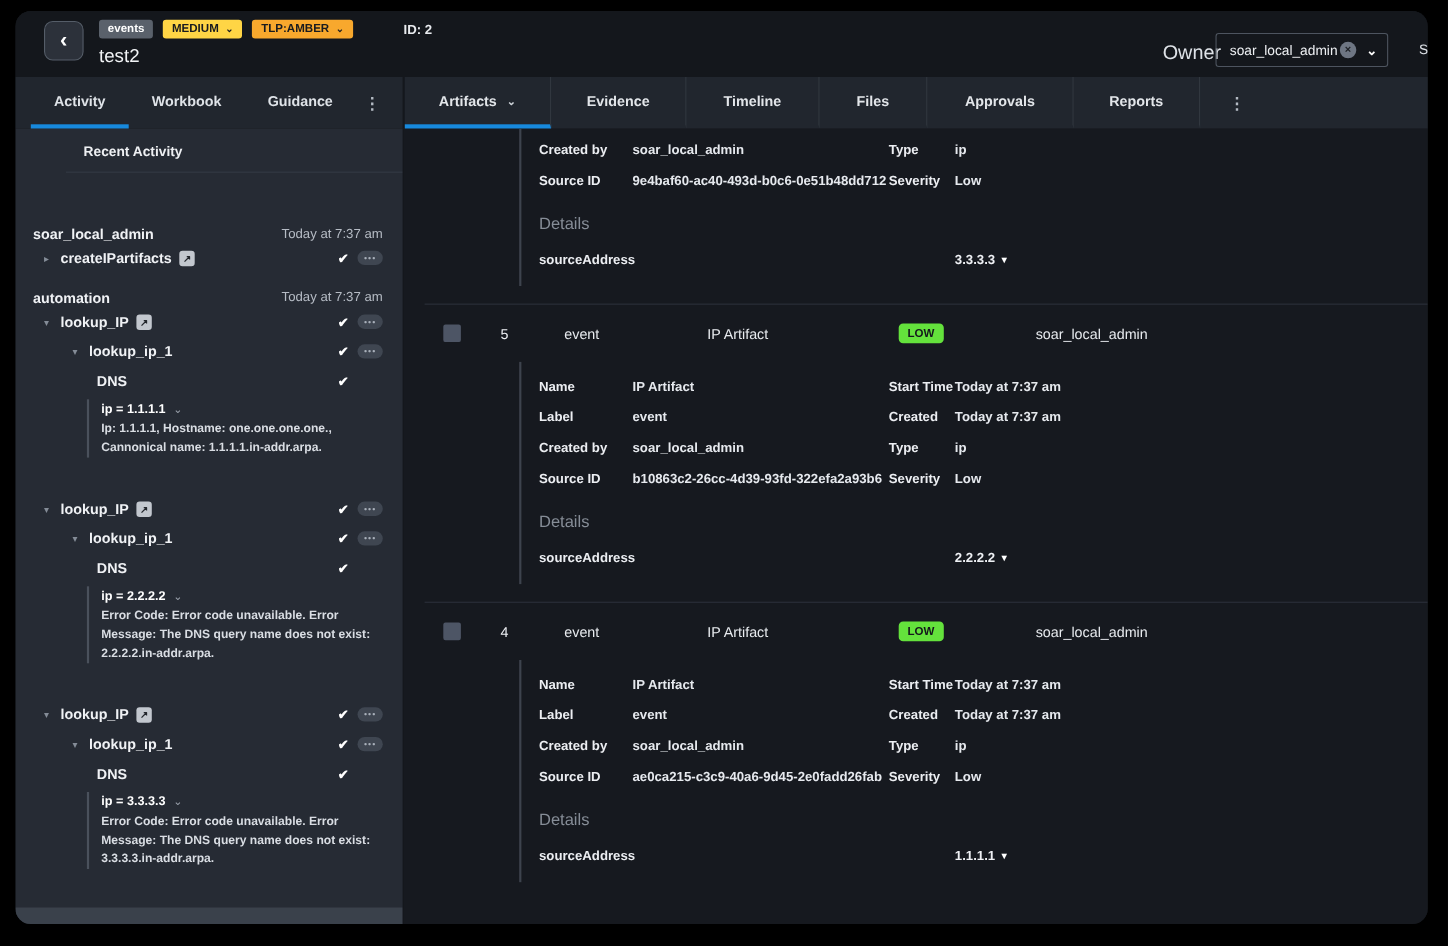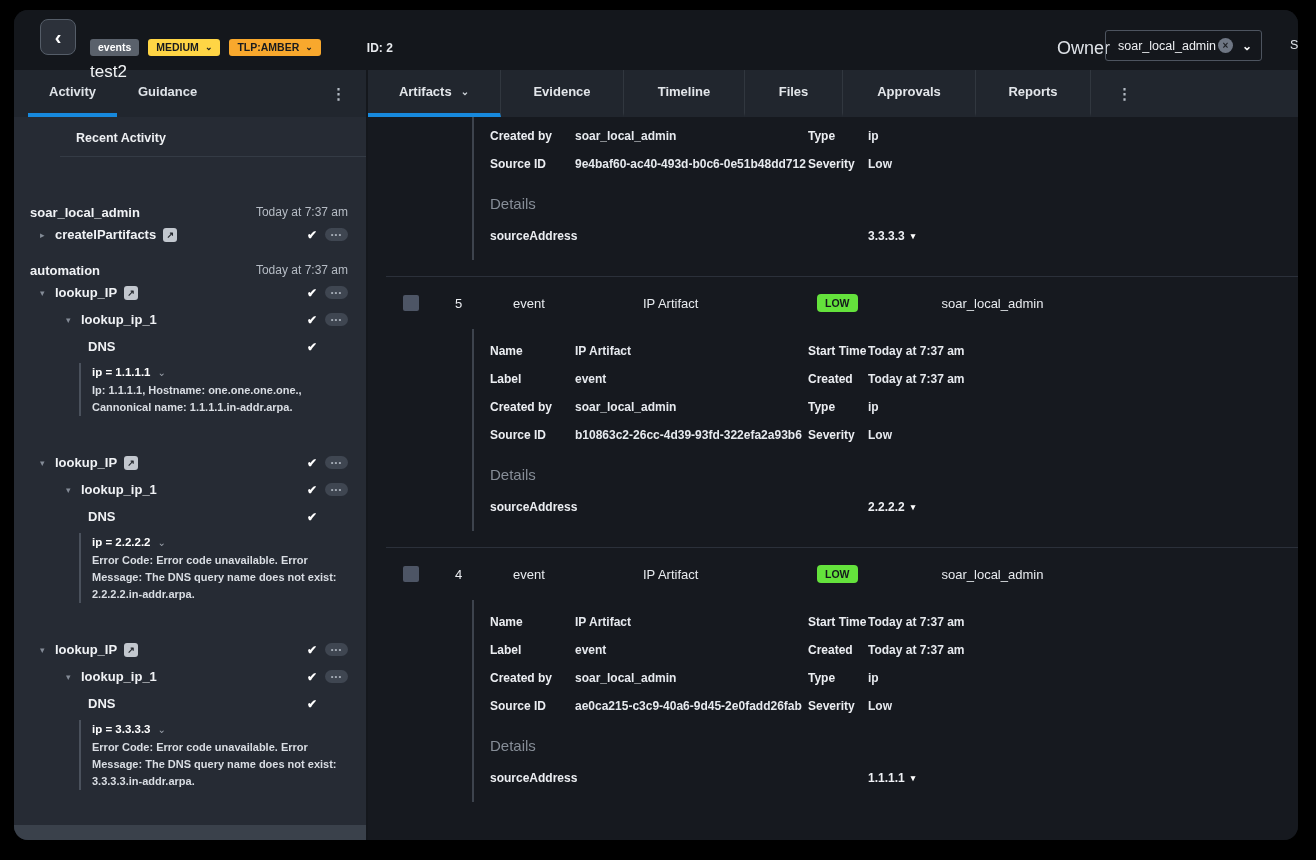--- a/index.html
+++ b/index.html
@@ -2,21 +2,21 @@
 <html><head>
 <meta charset="utf-8">
 <style>
   * { margin:0; padding:0; box-sizing:border-box; }
   html,body { width:1316px; height:860px; background:#000; font-family:"Liberation Sans", sans-serif; overflow:hidden; }
   .window { position:absolute; left:14px; top:10px; width:1284px; height:830px; border-radius:14px; background:#14171c; overflow:hidden; }
 
   
   .hdr { position:relative; height:60px; background:#14171c; }
   .back-btn { position:absolute; left:26px; top:9px; width:36px; height:36px; background:#2c313a; border:1px solid #555d68; border-radius:8px; color:#fff; display:flex; align-items:center; justify-content:center; font-size:20px; font-weight:bold; cursor:pointer; }
-  .hdr-main { position:absolute; left:76px; top:28px; }
+  .hdr-main { position:absolute; left:76px; top:7px; }
   .badge-row { display:flex; align-items:center; height:19px; }
   .badge { font-size:10.5px; font-weight:bold; padding:3px 8px; border-radius:3px; display:inline-flex; align-items:center; gap:6px; line-height:1; }
   .badge.events { background:#5a616b; color:#fff; margin-right:9px; }
   .badge.medium { background:#ffd545; color:#191b1f; margin-right:9px; }
   .badge.amber  { background:#f8a82d; color:#191b1f; }
   .bchev { font-size:9px; font-weight:bold; }
   .idlabel { color:#e8eaee; font-size:12px; font-weight:bold; margin-left:46px; }
   .title { color:#f2f4f6; font-size:17px; margin-top:5px; }
   .owner-label { position:absolute; left:1043px; top:28px; color:#dfe3e8; font-size:18px; }
   .owner-select { position:absolute; left:1091px; top:20px; width:157px; height:31px; border:1px solid #4d545f; border-radius:3px; display:flex; align-items:center; color:#eef0f3; font-size:12.5px; padding:0 9px 0 12px; cursor:pointer; }
@@ -111,20 +111,21 @@
       <span>soar_local_admin</span>
       <span class="clear-btn">×</span>
       <span class="sel-chev">⌄</span>
     </div>
     <span class="status-cut">St</span>
   </div>
 
   <div class="tabs">
     <div class="tabbar-left">
       <div class="ltab active">Activity</div>
+      <div class="ltab">Workbook</div>
       <div class="ltab">Guidance</div>
       <div class="kebab">⋮</div>
     </div>
     <div class="tabbar-right">
       <div class="rtab active w1">
           <span>Artifacts</span>
           <span class="tchev">⌄</span>
         </div>
       <div class="rtab w3">
           <span>Evidence</span>

